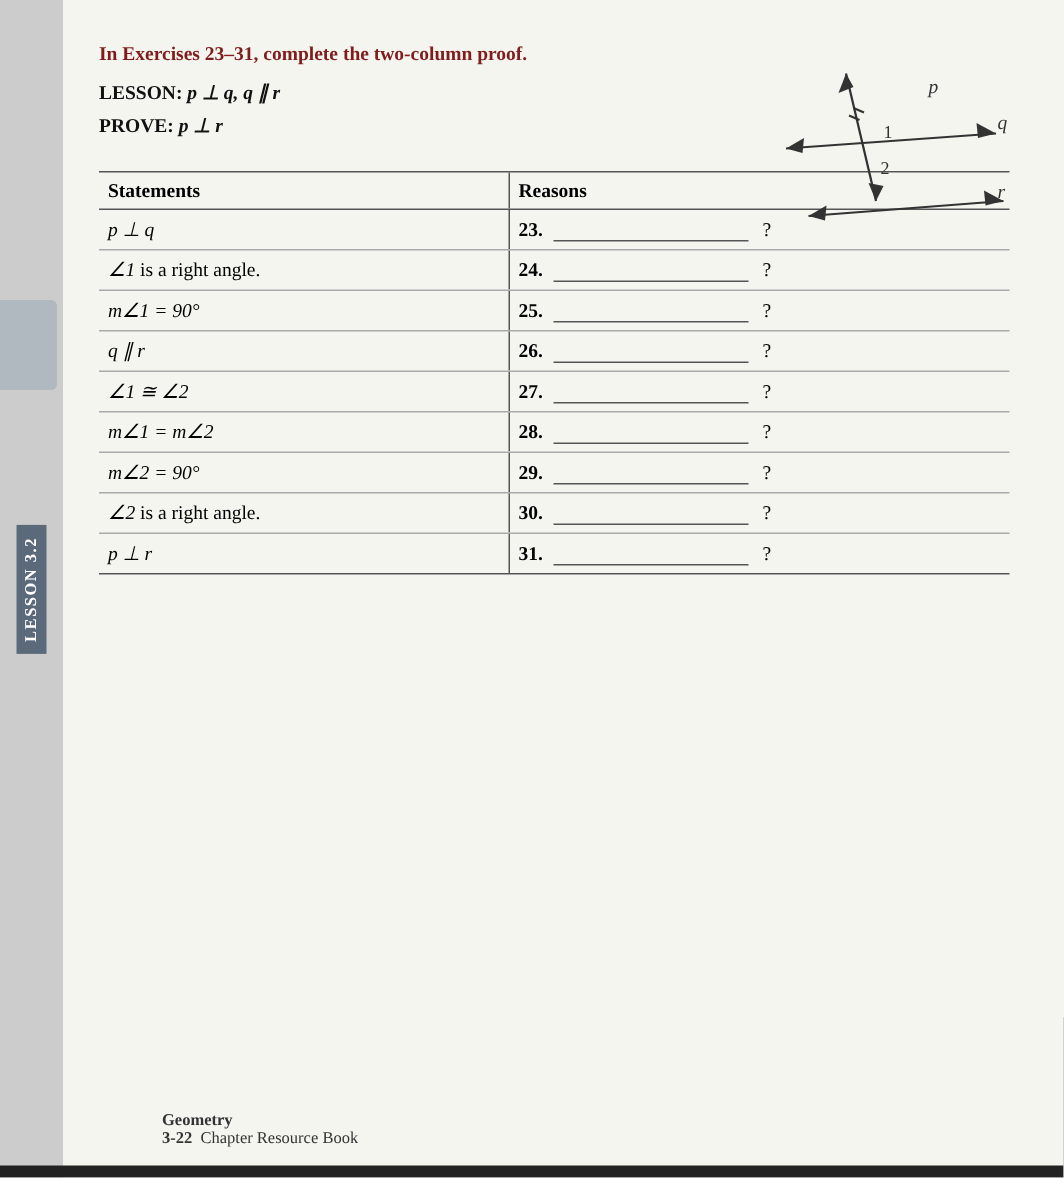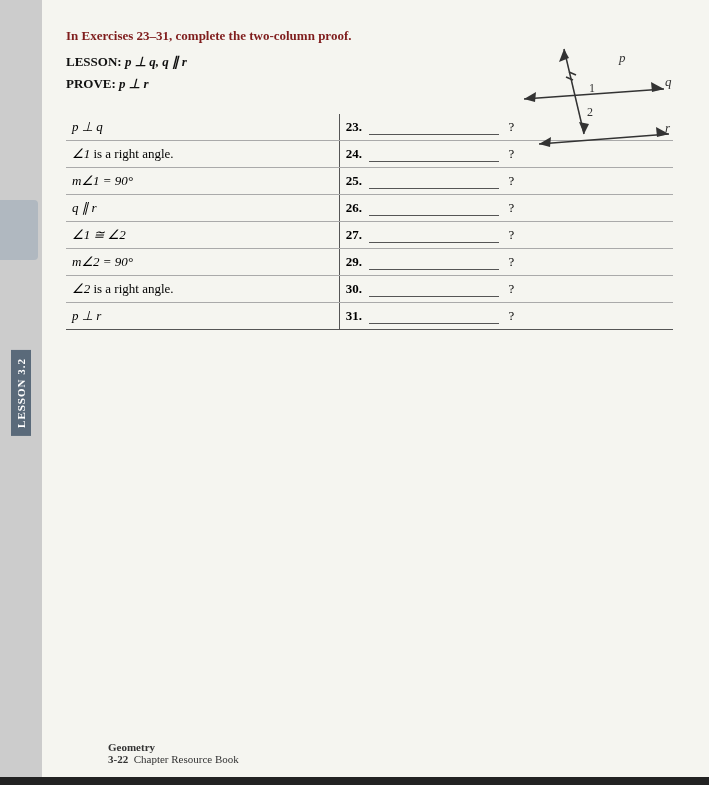--- a/index.html
+++ b/index.html
@@ -236,20 +236,24 @@
         <text x="196" y="42" font-size="13" font-style="italic" fill="#333">q</text>
         <text x="196" y="88" font-size="13" font-style="italic" fill="#333">r</text>
         <text x="120" y="48" font-size="12" fill="#333">1</text>
         <text x="118" y="72" font-size="12" fill="#333">2</text>
       </svg>
     </div>
 
     <table class="proof-table">
       <tbody>
 
+        <tr class="header-row">
+          <td>Statements</td>
+          <td>Reasons</td>
+        </tr>
 
         <tr class="data-row">
           <td><span class="math">p ⊥ q</span></td>
           <td><strong>23.</strong> <span class="reason-line"></span> ?</td>
         </tr>
 
         <tr class="data-row">
           <td><span class="math">∠1</span> is a right angle.</td>
           <td><strong>24.</strong> <span class="reason-line"></span> ?</td>
         </tr>
@@ -262,20 +266,24 @@
         <tr class="data-row">
           <td><span class="math">q ∥ r</span></td>
           <td><strong>26.</strong> <span class="reason-line"></span> ?</td>
         </tr>
 
         <tr class="data-row">
           <td><span class="math">∠1 ≅ ∠2</span></td>
           <td><strong>27.</strong> <span class="reason-line"></span> ?</td>
         </tr>
 
+        <tr class="data-row">
+          <td><span class="math">m∠1 = m∠2</span></td>
+          <td><strong>28.</strong> <span class="reason-line"></span> ?</td>
+        </tr>
 
         <tr class="data-row">
           <td><span class="math">m∠2 = 90°</span></td>
           <td><strong>29.</strong> <span class="reason-line"></span> ?</td>
         </tr>
 
         <tr class="data-row">
           <td><span class="math">∠2</span> is a right angle.</td>
           <td><strong>30.</strong> <span class="reason-line"></span> ?</td>
         </tr>

